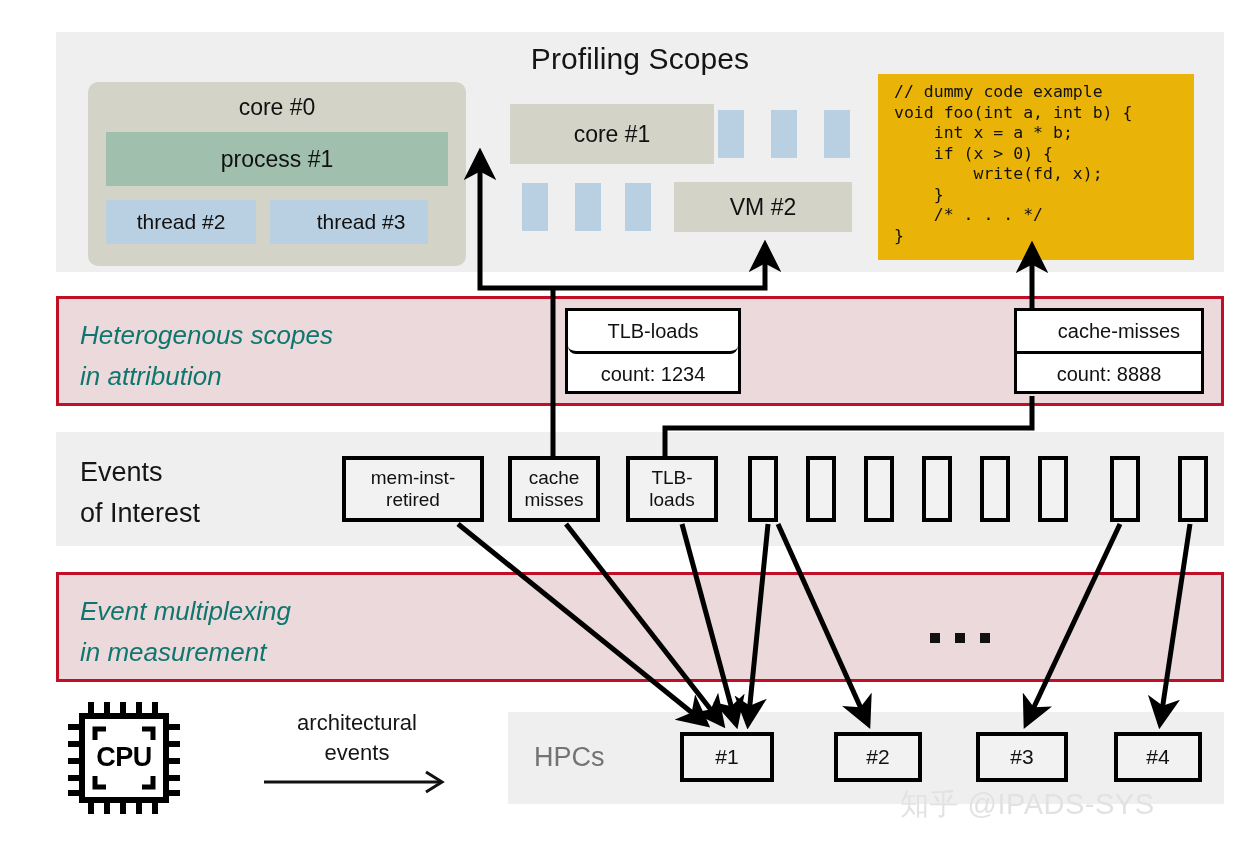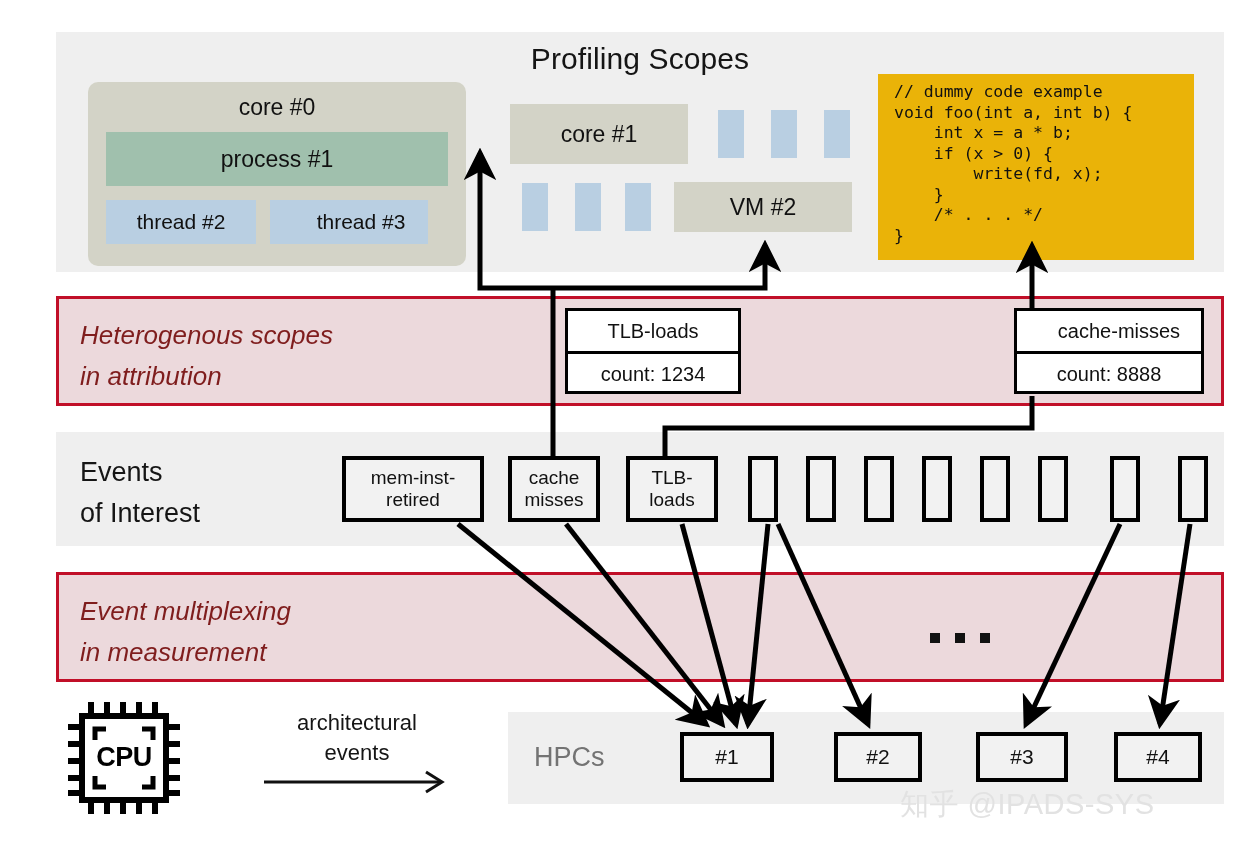--- a/index.html
+++ b/index.html
@@ -92,21 +92,21 @@
     line-height: 20.5px;
     color: #111;
     white-space: pre;
     margin: 0;
   }
 
   
   .redband-text {
     font-size: 26px;
     font-style: italic;
-    color: #7f1d1d;
+    color: #0f766e;
     line-height: 41px;
     white-space: pre-line;
   }
 
   
   .counter-card {
     border: 3px solid #000;
     background: #ffffff;
   }
   .counter-name, .counter-count {
@@ -215,21 +215,21 @@
       <span class="process-label">process #1</span>
     </div>
     <div class="abs thread-box" style="left:18px; top:118px; width:150px; height:44px;">
       <span class="thread-label">thread #2</span>
     </div>
     <div class="abs thread-box" style="left:182px; top:118px; width:158px; height:44px;padding-left:24px;">
       <span class="thread-label">thread #3</span>
     </div>
   </div>
 
-  <div class="abs core1-box" style="left:510px; top:104px; width:178px; height:60px;">
+  <div class="abs core1-box" style="left:510px; top:104px; width:204px; height:60px;">
     <span class="core1-label">core #1</span>
   </div>
 
   <div class="abs blue-chip" style="left:718px; top:110px; width:26px; height:48px;"></div>
   <div class="abs blue-chip" style="left:771px; top:110px; width:26px; height:48px;"></div>
   <div class="abs blue-chip" style="left:824px; top:110px; width:26px; height:48px;"></div>
 
   <div class="abs blue-chip" style="left:522px; top:183px; width:26px; height:48px;"></div>
   <div class="abs blue-chip" style="left:575px; top:183px; width:26px; height:48px;"></div>
   <div class="abs blue-chip" style="left:625px; top:183px; width:26px; height:48px;"></div>
@@ -247,21 +247,21 @@
     }
     /* . . . */
 }</pre>
   </div>
 
   <div class="abs band-red" style="left:56px; top:296px; width:1168px; height:110px;"></div>
   <div class="abs redband-text" style="left:80px; top:315px; width:440px;">Heterogenous scopes
 in attribution</div>
 
   <div class="abs counter-card" style="left:565px; top:308px; width:176px; height:86px;">
-    <div class="counter-name" style="height:40px;">TLB-loads</div>
+    <div class="counter-name" style="height:40px;border-radius:8px;">TLB-loads</div>
     <div class="counter-count" style="height:40px;">count: 1234</div>
   </div>
 
   <div class="abs counter-card" style="left:1014px; top:308px; width:190px; height:86px;">
     <div class="counter-name" style="height:40px;padding-left:20px;">cache-misses</div>
     <div class="counter-count" style="height:40px;">count: 8888</div>
   </div>
 
   <div class="abs band-grey" style="left:56px; top:432px; width:1168px; height:114px;"></div>
   <div class="abs side-label" style="left:80px; top:452px; width:300px;">Events

